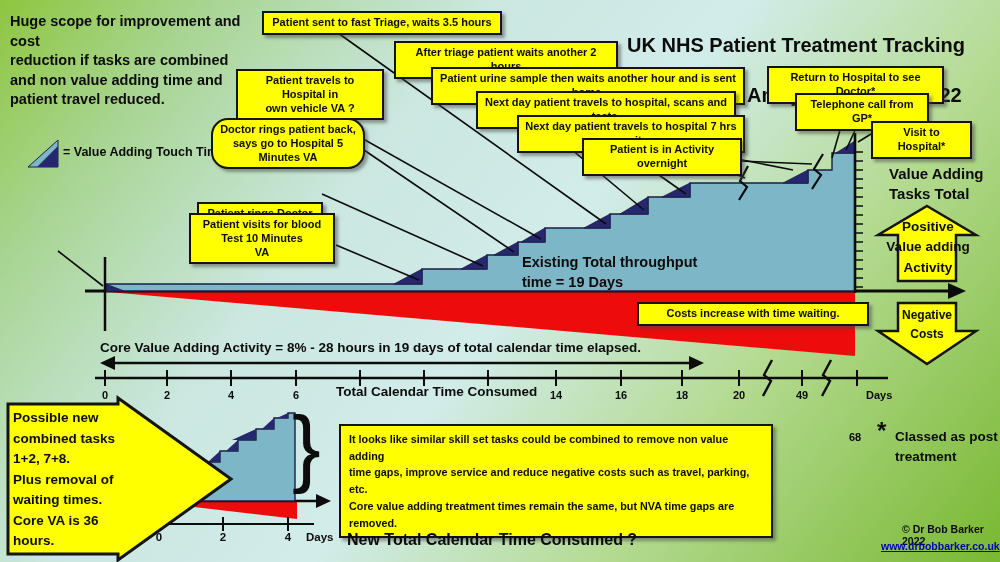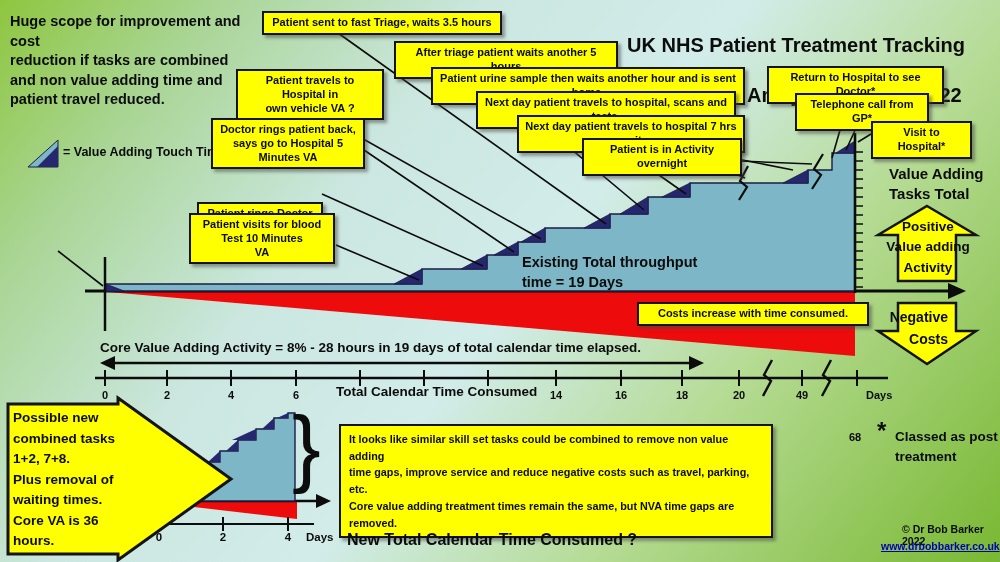--- a/index.html
+++ b/index.html
@@ -114,39 +114,39 @@
 patient travel reduced.</div>
 
   <div class="t" style="left:598px;top:8px;width:396px;font-size:20px;line-height:1.25;text-align:center;">
     <span>UK NHS Patient Treatment Tracking</span><br>
     <span>Time Based Analysis October 2022</span>
   </div>
 
   <div class="t" style="left:63px;top:145px;font-size:12.5px;">= Value Adding Touch Time</div>
 
   <div class="callout" style="left:262px;top:11px;width:240px;">Patient sent to fast Triage, waits 3.5 hours</div>
-  <div class="callout" style="left:394px;top:41px;width:224px;">After triage patient waits another 5 hours</div>
+  <div class="callout" style="left:394px;top:41px;width:224px;">After triage patient waits another 2 hours</div>
   <div class="callout" style="left:431px;top:67px;width:314px;">Patient urine sample  then waits another hour and is sent home.</div>
   <div class="callout" style="left:476px;top:91px;width:260px;">Next day patient travels to hospital, scans and tests.</div>
   <div class="callout" style="left:517px;top:115px;width:228px;">Next day patient travels to hospital  7 hrs wait</div>
   <div class="callout" style="left:582px;top:138px;width:160px;">Patient is in Activity overnight</div>
   <div class="callout" style="left:236px;top:69px;width:148px;">Patient travels to Hospital in
 own vehicle  VA ?</div>
-  <div class="callout" style="left:211px;top:118px;width:154px;">Doctor rings patient back,
+  <div class="callout" style="left:211px;top:118px;width:154px;border-radius:17px;">Doctor rings patient back,
 says go to  Hospital 5
 Minutes VA</div>
   <div class="callout" style="left:197px;top:168px;width:126px;margin-top:34px;">Patient rings Doctor 5
 Minutes VA</div>
   <div class="callout" style="left:189px;top:213px;width:146px;">Patient visits for blood
 Test 10 Minutes
 VA</div>
   <div class="callout" style="left:767px;top:66px;width:177px;">Return to Hospital to see Doctor*</div>
   <div class="callout" style="left:795px;top:93px;width:134px;">Telephone call from GP*</div>
   <div class="callout" style="left:871px;top:121px;width:101px;">Visit to Hospital*</div>
-  <div class="callout" style="left:637px;top:302px;width:232px;">Costs increase with time consumed.</div>
+  <div class="callout" style="left:637px;top:302px;width:232px;">Costs increase with time waiting.</div>
   <div class="callout" style="left:339px;top:424px;width:434px;text-align:left;font-size:10.8px;line-height:1.55;padding:5px 8px;">It looks like similar skill set tasks could be combined to remove non value adding
 time gaps, improve service and reduce negative costs such as travel, parking, etc.
 Core value adding treatment times remain the same, but NVA time gaps are
 removed.</div>
 
   <div class="t" style="left:522px;top:252px;width:190px;font-size:14.5px;line-height:1.4;">Existing Total throughput
 time = 19 Days</div>
 
 
   <div class="t" style="left:100px;top:340px;width:640px;font-size:13.5px;">Core Value Adding Activity = 8% - 28 hours in 19 days of  total calendar time elapsed.</div>
@@ -163,21 +163,21 @@
   <div class="t tick" style="left:739px;top:389px;">20</div>
   <div class="t tick" style="left:802px;top:389px;">49</div>
   <div class="t tick" style="left:855px;top:389px;margin-top:42px;">68</div>
   <div class="t" style="left:866px;top:389px;font-size:11px;">Days</div>
 
   <div class="t" style="left:889px;top:164px;width:110px;font-size:15px;line-height:1.35;">Value Adding
 Tasks Total</div>
   <div class="t" style="left:878px;top:217px;width:100px;font-size:13.5px;line-height:1.5;text-align:center;">Positive
 Value adding
 Activity</div>
-  <div class="t" style="left:856px;top:306px;width:92px;font-size:14px;line-height:1.6;text-align:right;">Negative
+  <div class="t" style="left:881px;top:306px;width:92px;font-size:12px;line-height:1.6;text-align:center;">Negative
 Costs</div>
 
   <div class="t" style="left:13px;top:408px;width:110px;font-size:13.5px;line-height:1.52;">Possible new
 combined tasks
 1+2, 7+8.
 Plus removal of
 waiting times.
 Core VA is 36
 hours.</div>
 

